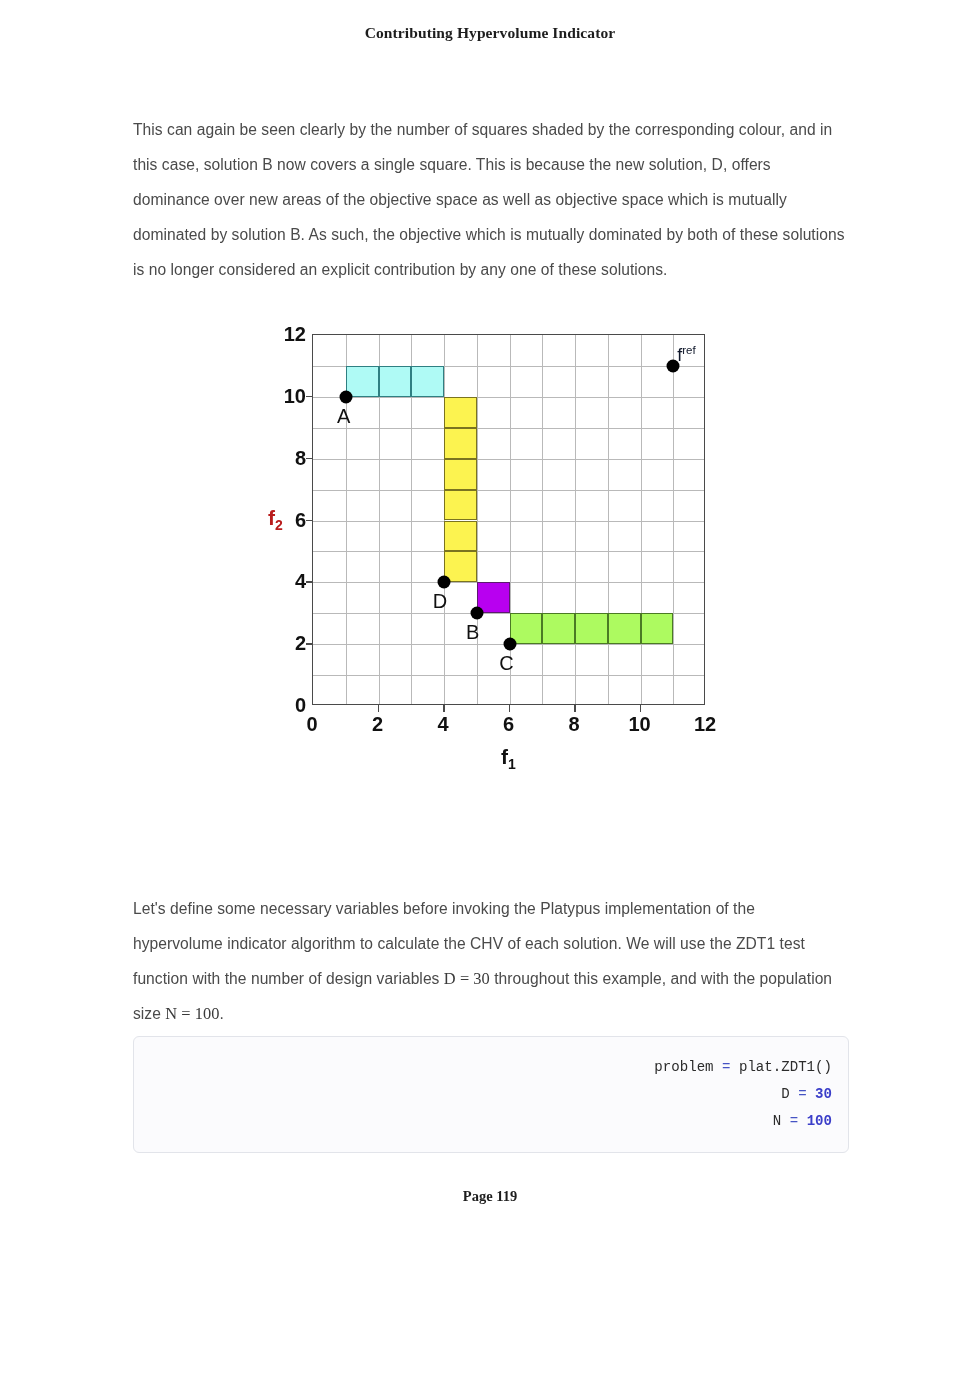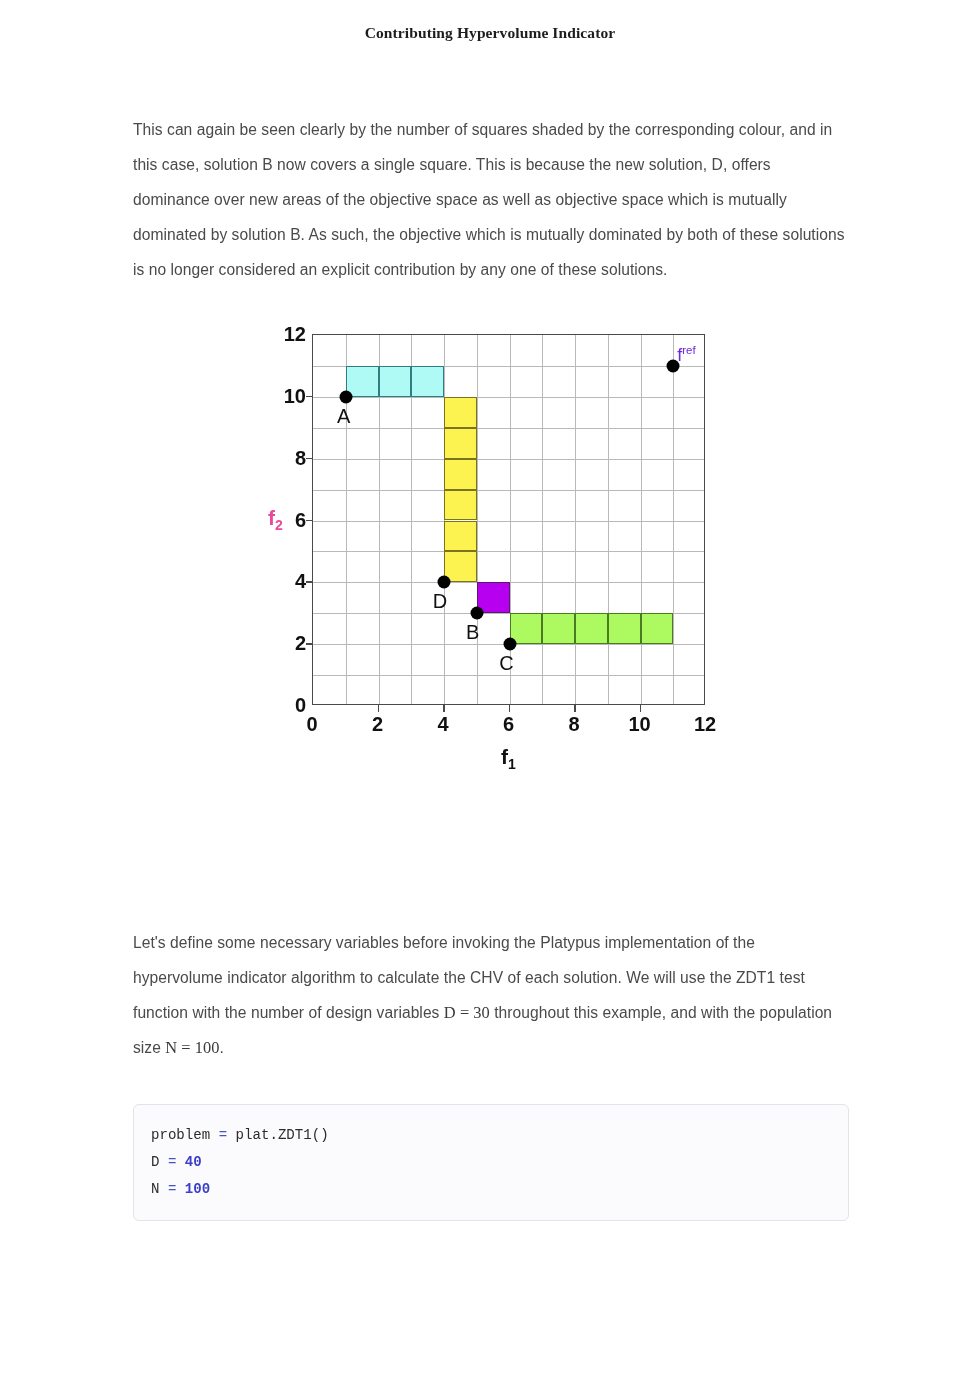--- a/index.html
+++ b/index.html
@@ -110,21 +110,21 @@
     font-family: "Liberation Sans", sans-serif;
     font-size: 20px;
     color: #111;
     transform: translate(-50%, 0);
     white-space: nowrap;
   }
   .ref-label {
     position: absolute;
     font-family: "Liberation Sans", sans-serif;
     font-size: 18px;
-    color: #6d28d9;
+    color: #0f172a;
     white-space: nowrap;
   }
   .ref-label sup { font-size: 11.5px; }
 
   .ytick {
     position: absolute;
     right: 0; width: 46px;
     text-align: right;
     font-size: 20px; font-weight: bold; color: #111;
     transform: translateY(-50%);
@@ -132,21 +132,21 @@
   .xtick {
     position: absolute;
     top: 0; width: 46px; margin-left: -23px;
     text-align: center;
     font-size: 20px; font-weight: bold; color: #111;
   }
   .tickmark { position: absolute; background: #4a4a4a; }
 
   .axis-title-y {
     position: absolute;
-    font-size: 21px; font-weight: bold; color: #ec4899;
+    font-size: 21px; font-weight: bold; color: #b91c1c;
   }
   .axis-title-x {
     position: absolute;
     text-align: center;
     font-size: 21px; font-weight: bold; color: #111;
   }
   .axis-title-y sub, .axis-title-x sub { font-size: 14px; }
 </style>
 </head>
 <body>
@@ -251,27 +251,28 @@
           <div class="xtick" style="left: 379.5px; top: 395px;">10</div>
           <div class="tickmark" style="left: 379.5px; top: 387px; width: 1.6px; height: 7px;"></div>
           <div class="xtick" style="left: 445px; top: 395px;">12</div>
         </div>
       <div class="axis-title-y" id="ytitle" style="left: 8px; top: 187.5px;"><span>f</span><sub>2</sub></div>
       <div class="axis-title-x" id="xtitle" style="left: 208.5px; width: 80px; top: 427px;"><span>f</span><sub>1</sub></div>
     </div>
   </div>
 
 
-  <div class="content" style="top:925px;">
+  <div class="content" style="top:891px;">
     <p class="body-text"><span>Let's define some necessary variables before invoking the Platypus implementation of the hypervolume indicator algorithm to calculate the CHV of each solution. We will use the ZDT1 test function with the number of design variables </span><span class="math">D = 30</span><span> throughout this example, and with the population size </span><span class="math">N = 100</span><span>.</span></p>
   </div>
 
-  <div class="content" style="top:1104px;">
+  <div class="content" style="top:1036px;text-align:right;">
     <div class="codeblock" id="codeblock">
         <div class="cline"><span>problem </span><span class="op">=</span><span> plat.ZDT1()</span></div>
-        <div class="cline"><span>D </span><span class="op">=</span><span> </span><span class="num">40</span></div>
+        <div class="cline"><span>D </span><span class="op">=</span><span> </span><span class="num">30</span></div>
         <div class="cline"><span>N </span><span class="op">=</span><span> </span><span class="num">100</span></div>
       </div>
   </div>
 
 
+  <div class="page-footer">Page 119</div>
 
 </div>
 
 </body></html>

